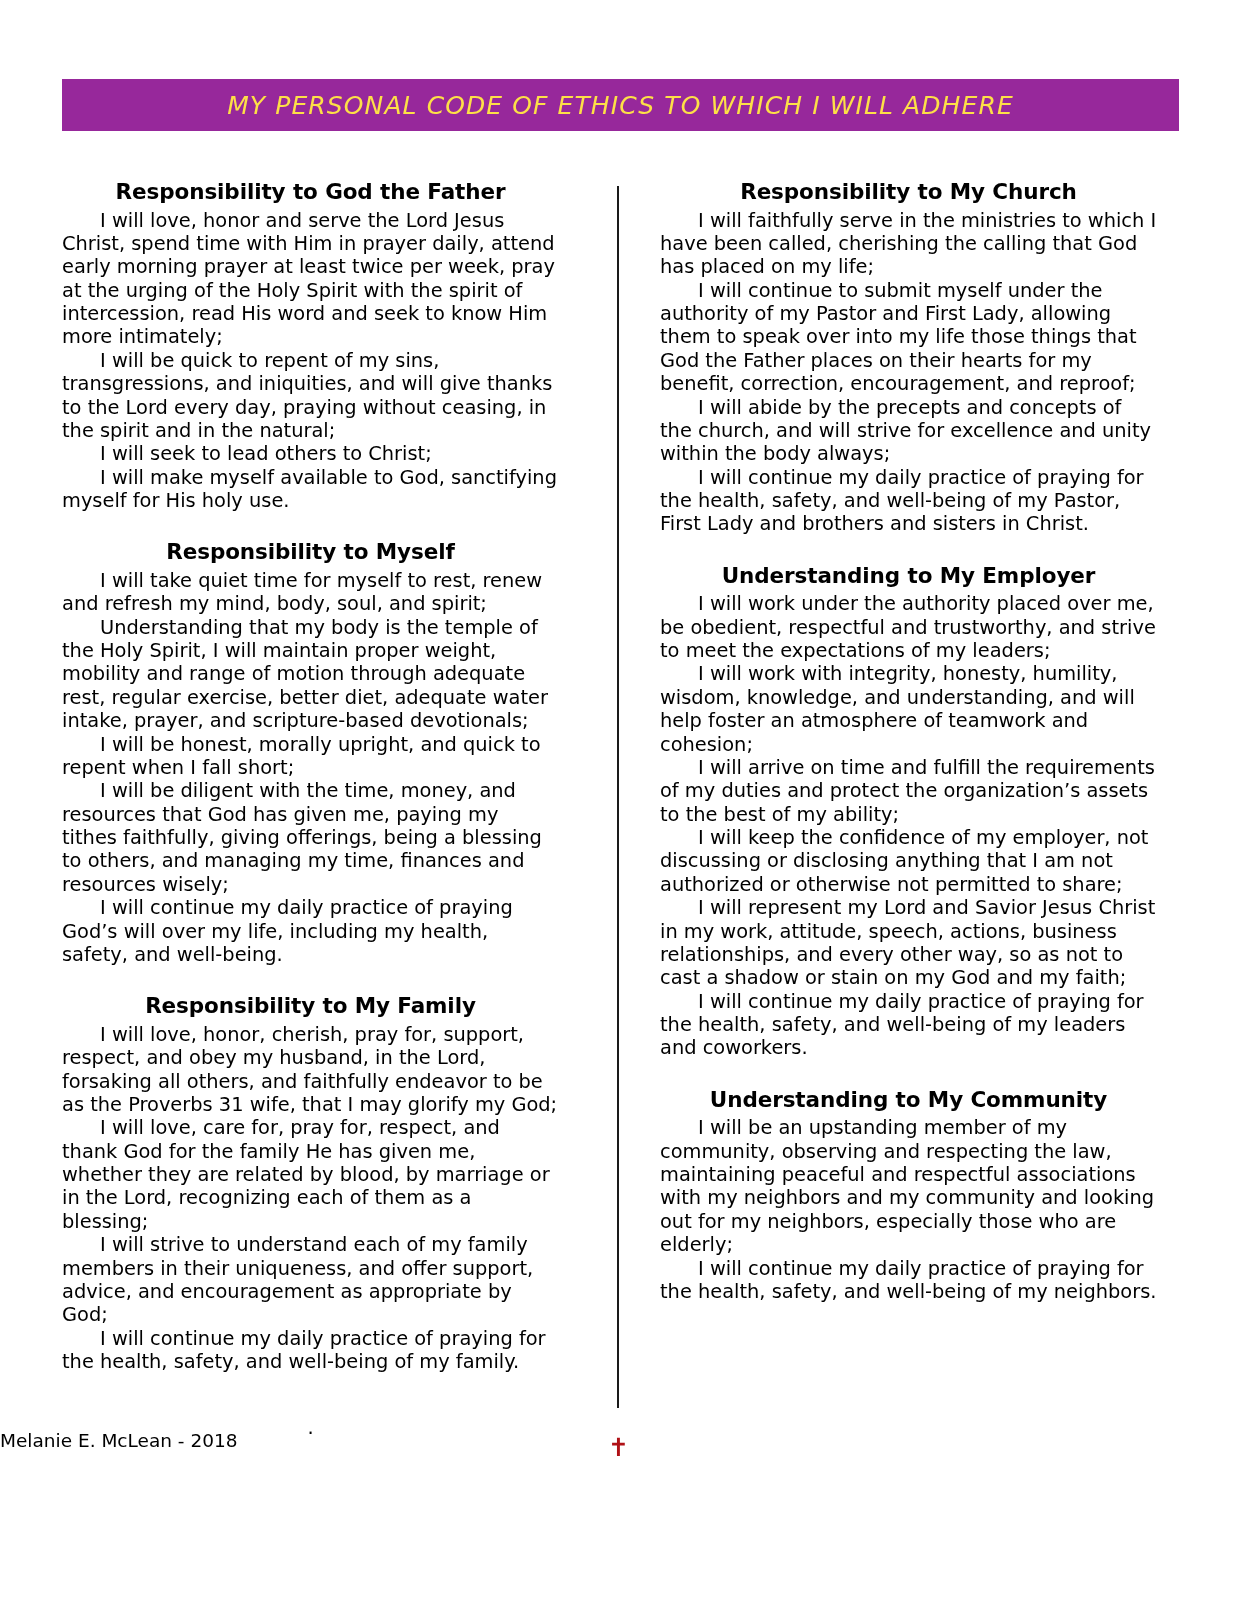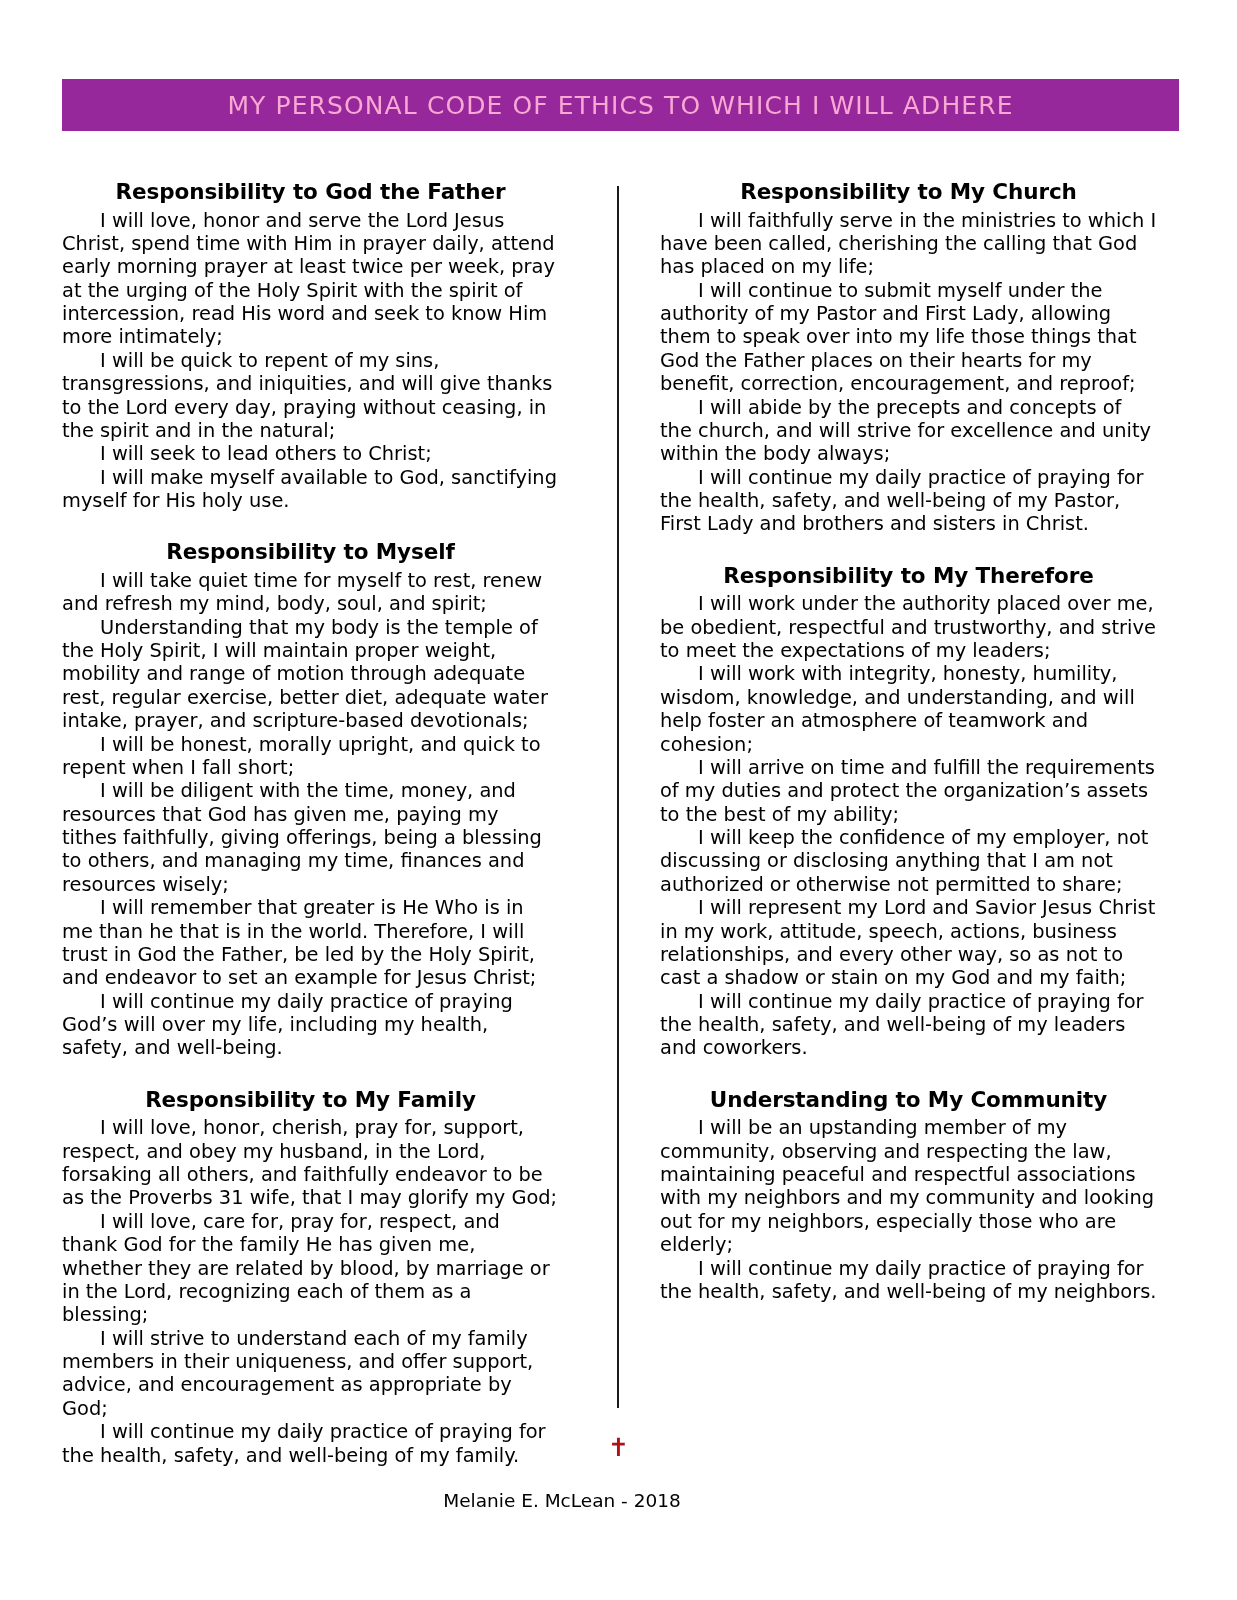--- a/index.html
+++ b/index.html
@@ -30,26 +30,27 @@
     left: 62px;
     top: 79px;
     width: 1117px;
     height: 52px;
     background: #97289B;
     display: flex;
     align-items: center;
     justify-content: center;
   }
   .banner-title {
-    color: #f9a8d4;
+    color: #fde047;
     font-size: 25px;
     font-weight: 400;
     letter-spacing: 1.1px;
     white-space: nowrap;
     font-family: "DejaVu Sans", "Liberation Sans", sans-serif;
+    font-style: italic;
   }
 
   
   .columns {
     position: absolute;
     left: 0;
     top: 178px;
     width: 1237px;
     height: 1250px;
     padding-left: 21px;
@@ -115,23 +116,23 @@
     color: #B01116;
     font-size: 25px;
     font-weight: bold;
     line-height: 1;
     font-family: "DejaVu Sans", "Liberation Sans", sans-serif;
   }
 
   .credit {
     position: absolute;
     left: 0;
-    top: 1490px;
+    top: 1430px;
     width: 1124px;
-    text-align: center;
+    text-align: left;
     font-size: 18.5px;
     line-height: 1.2;
   }
 </style>
 </head>
 <body>
 
 <div class="page">
 
   <div class="banner">
@@ -151,21 +152,20 @@
             <p class="clause">I will make myself available to God, sanctifying myself for His holy use.</p>
           </div>
         </div>
         <div class="section">
           <div class="section-heading">Responsibility to Myself</div>
           <div class="section-body">
             <p class="clause">I will take quiet time for myself to rest, renew and refresh my mind, body, soul, and spirit;</p>
             <p class="clause">Understanding that my body is the temple of the Holy Spirit, I will maintain proper weight, mobility and range of motion through adequate rest, regular exercise, better diet, adequate water intake, prayer, and scripture-based devotionals;</p>
             <p class="clause">I will be honest, morally upright, and quick to repent when I fall short;</p>
             <p class="clause">I will be diligent with the time, money, and resources that God has given me, paying my tithes faithfully, giving offerings, being a blessing to others, and managing my time, finances and resources wisely;</p>
-            <p class="clause">I will remember that greater is He Who is in me than he that is in the world. Therefore, I will trust in God the Father, be led by the Holy Spirit, and endeavor to set an example for Jesus Christ;</p>
             <p class="clause">I will continue my daily practice of praying God’s will over my life, including my health, safety, and well-being.</p>
           </div>
         </div>
         <div class="section">
           <div class="section-heading">Responsibility to My Family</div>
           <div class="section-body">
             <p class="clause">I will love, honor, cherish, pray for, support, respect, and obey my husband, in the Lord, forsaking all others, and faithfully endeavor to be as the Proverbs 31 wife, that I may glorify my God;</p>
             <p class="clause">I will love, care for, pray for, respect, and thank God for the family He has given me, whether they are related by blood, by marriage or in the Lord, recognizing each of them as a blessing;</p>
             <p class="clause">I will strive to understand each of my family members in their uniqueness, and offer support, advice, and encouragement as appropriate by God;</p>
             <p class="clause">I will continue my daily practice of praying for the health, safety, and well-being of my family.</p>
@@ -176,21 +176,21 @@
         <div class="section">
           <div class="section-heading">Responsibility to My Church</div>
           <div class="section-body">
             <p class="clause">I will faithfully serve in the ministries to which I have been called, cherishing the calling that God has placed on my life;</p>
             <p class="clause">I will continue to submit myself under the authority of my Pastor and First Lady, allowing them to speak over into my life those things that God the Father places on their hearts for my benefit, correction, encouragement, and reproof;</p>
             <p class="clause">I will abide by the precepts and concepts of the church, and will strive for excellence and unity within the body always;</p>
             <p class="clause">I will continue my daily practice of praying for the health, safety, and well-being of my Pastor, First Lady and brothers and sisters in Christ.</p>
           </div>
         </div>
         <div class="section">
-          <div class="section-heading">Responsibility to My Therefore</div>
+          <div class="section-heading">Understanding to My Employer</div>
           <div class="section-body">
             <p class="clause">I will work under the authority placed over me, be obedient, respectful and trustworthy, and strive to meet the expectations of my leaders;</p>
             <p class="clause">I will work with integrity, honesty, humility, wisdom, knowledge, and understanding, and will help foster an atmosphere of teamwork and cohesion;</p>
             <p class="clause">I will arrive on time and fulfill the requirements of my duties and protect the organization’s assets to the best of my ability;</p>
             <p class="clause">I will keep the confidence of my employer, not discussing or disclosing anything that I am not authorized or otherwise not permitted to share;</p>
             <p class="clause">I will represent my Lord and Savior Jesus Christ in my work, attitude, speech, actions, business relationships, and every other way, so as not to cast a shadow or stain on my God and my faith;</p>
             <p class="clause">I will continue my daily practice of praying for the health, safety, and well-being of my leaders and coworkers.</p>
           </div>
         </div>
         <div class="section">

